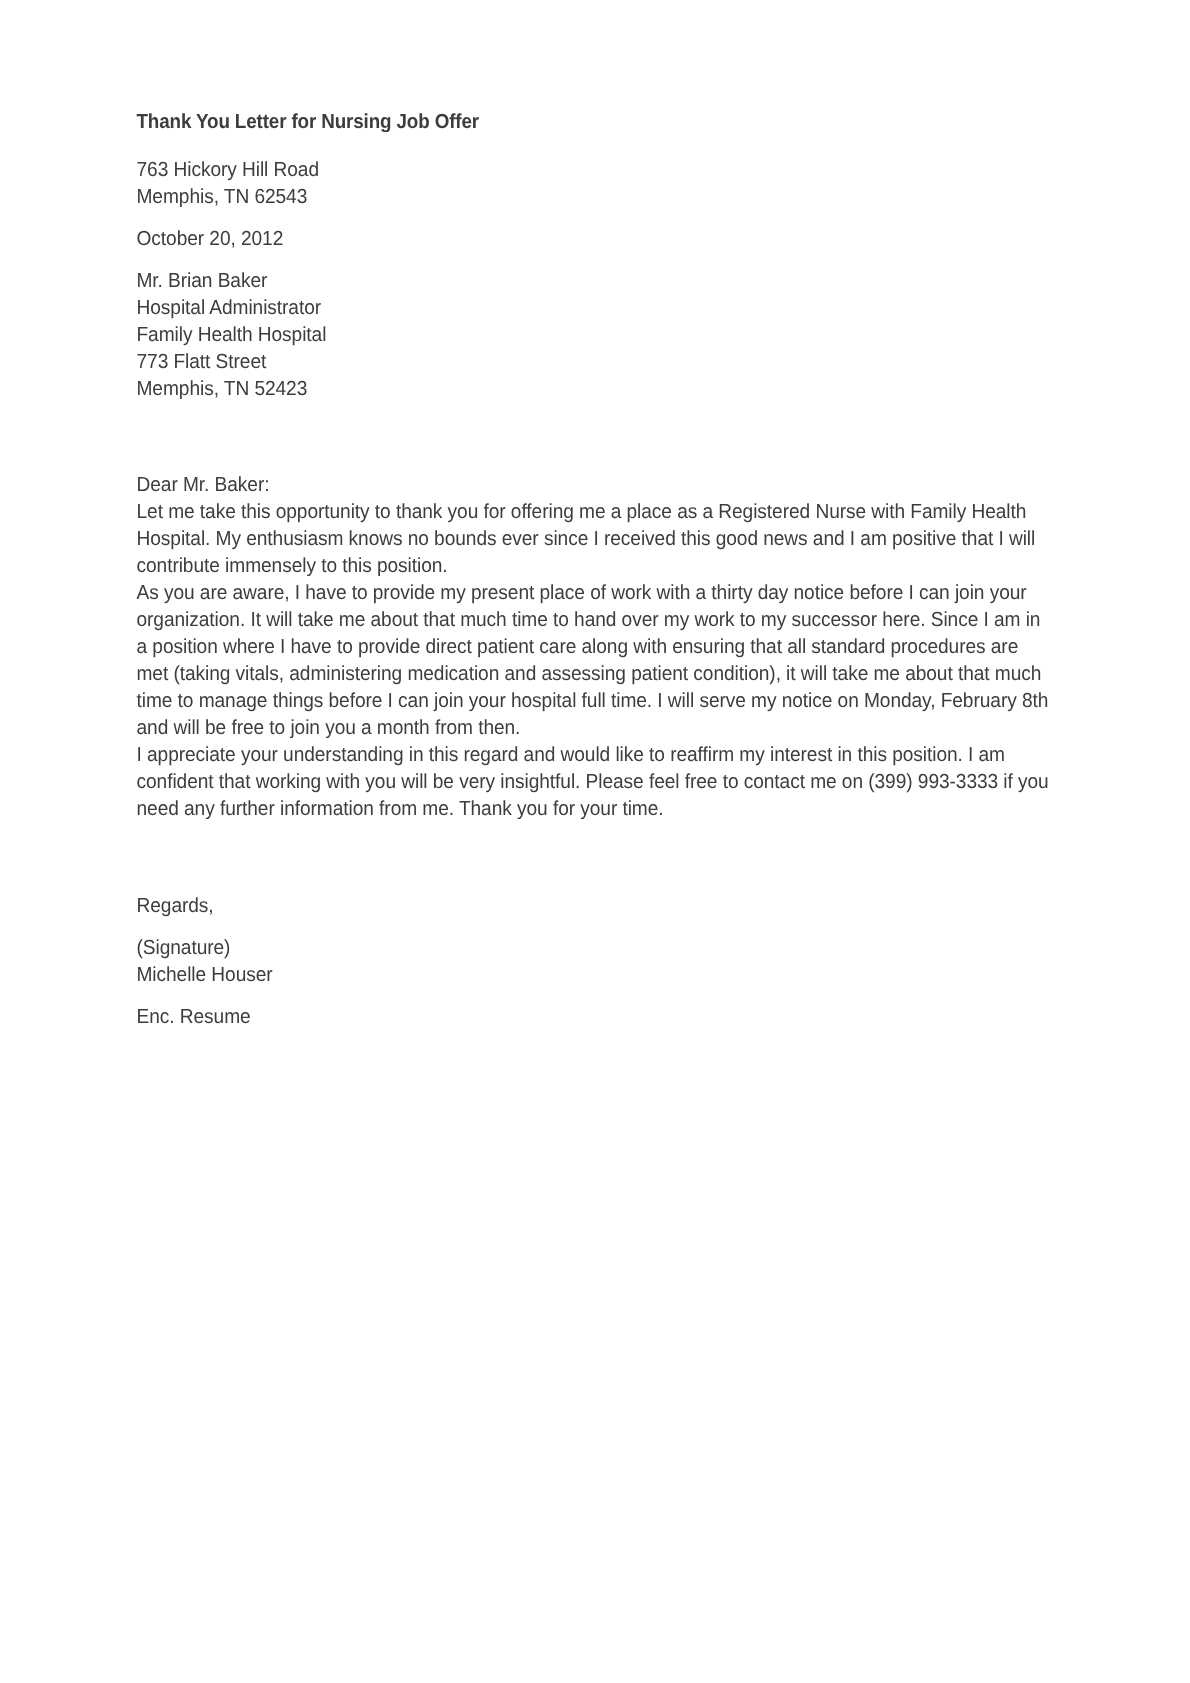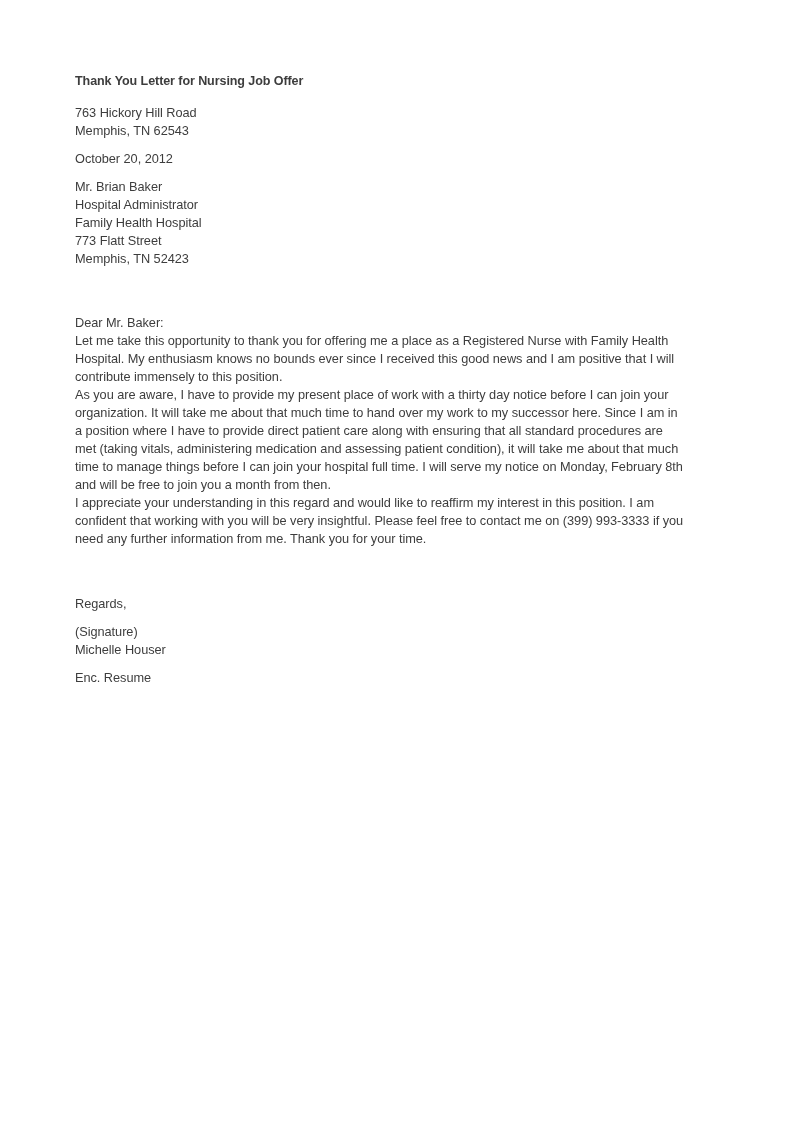--- a/index.html
+++ b/index.html
@@ -15,21 +15,21 @@
     height: 1122px;
     background: #ffffff;
     overflow: hidden;
     font-family: "Liberation Sans", sans-serif;
     color: #3d3d3d;
     -webkit-font-smoothing: antialiased;
   }
 
   .letter {
     position: absolute;
-    left: 75px;
+    left: 91px;
     top: 72px;
     width: 636px;
   }
 
   
   .letter,
   .letter * {
     transform-origin: left top;
   }
 

